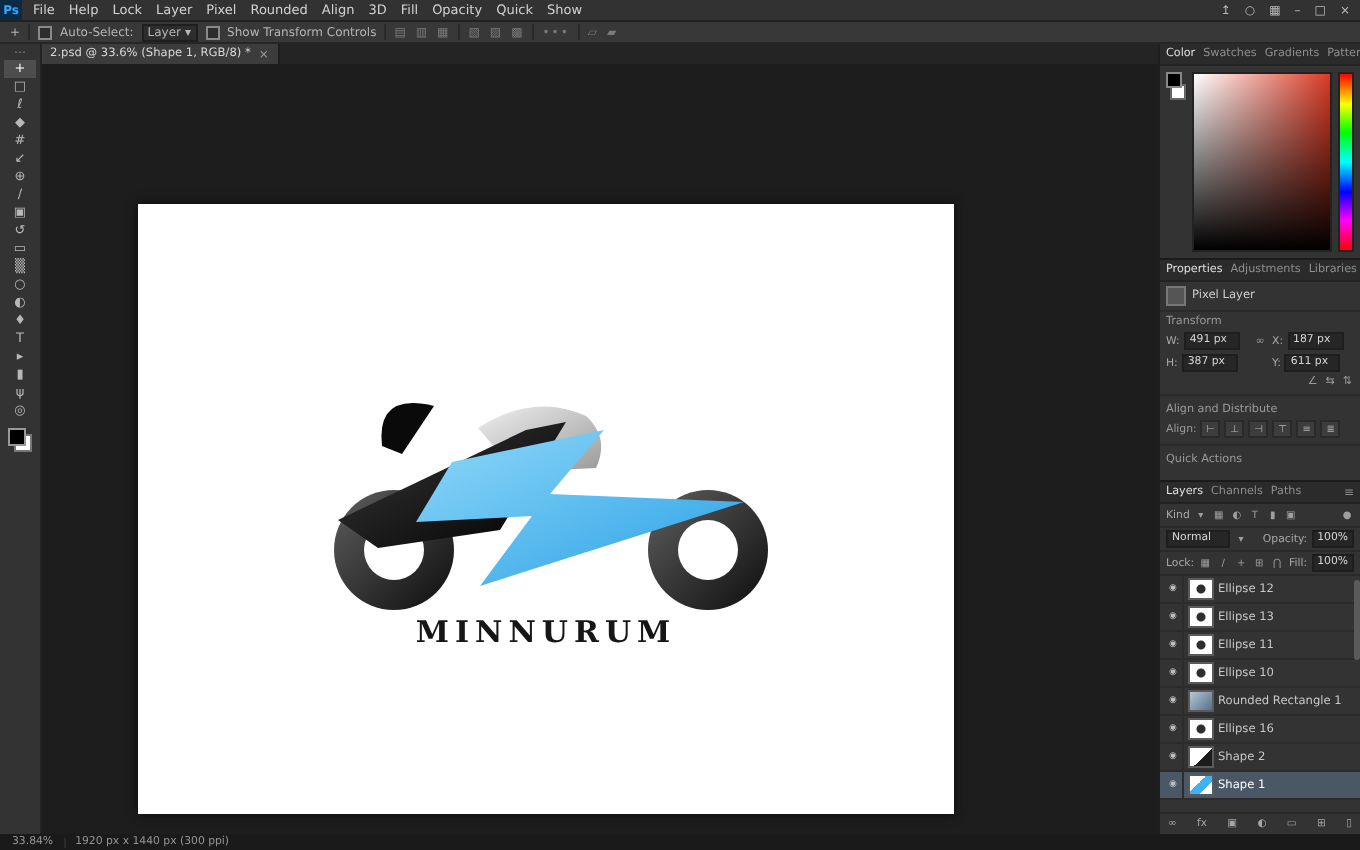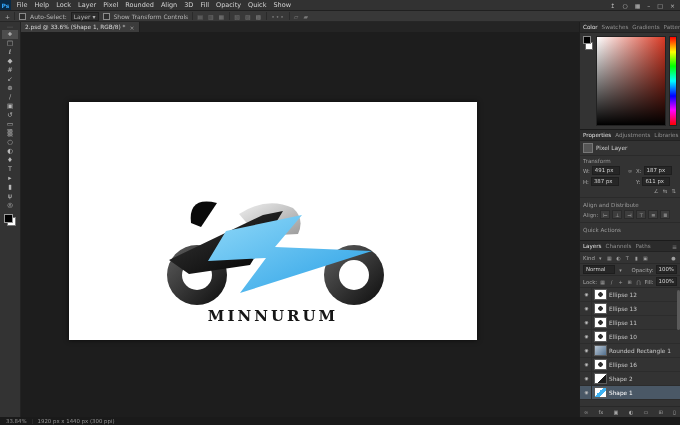--- a/index.html
+++ b/index.html
@@ -28,21 +28,21 @@
   .toolbar{position:absolute;top:22px;bottom:8px;left:0;width:20px;background:#333333;border-right:1px solid #232323;display:flex;flex-direction:column;align-items:center;padding-top:1px;}
   .tool{width:16px;height:9px;display:flex;align-items:center;justify-content:center;font-size:6.5px;color:#b8b8b8;line-height:9px;}
   .tool.active{background:#4d4d4d;color:#fff;}
   .tool-more{font-size:6px;color:#8a8a8a;height:7px;}
   .swatches{position:relative;width:12px;height:12px;margin-top:4px;}
   .sw-bg{position:absolute;right:0;bottom:0;width:7px;height:7px;background:#fff;border:1px solid #777;}
   .sw-fg{position:absolute;left:0;top:0;width:7px;height:7px;background:#000;border:1px solid #999;}
 
   
   .canvas-area{position:absolute;left:21px;top:32px;right:101px;bottom:8px;background:#1d1d1d;}
-  .doc{position:absolute;left:48px;top:70px;width:408px;height:238px;background:#ffffff;box-shadow:0 0 5px rgba(0,0,0,.7);}
+  .doc{position:absolute;left:48px;top:70px;width:408px;height:305px;background:#ffffff;box-shadow:0 0 5px rgba(0,0,0,.7);}
   .doc svg{display:block;}
 
   
   .panels{position:absolute;top:22px;right:0;width:100px;bottom:8px;background:#1b1b1b;display:flex;flex-direction:column;gap:1px;}
   .panel{background:#333333;}
   .phead{height:10px;background:#2b2b2b;display:flex;align-items:center;font-size:5.6px;color:#8f8f8f;gap:4px;padding:0 3px;border-bottom:1px solid #222;}
   .ptab.active{color:#e0e0e0;}
   .pmenu{margin-left:auto;color:#8f8f8f;font-size:6px;}
   .sect-label{font-size:5.6px;color:#9a9a9a;padding:2px 3px 1px 3px;}
   .divider{height:1px;background:#2a2a2a;margin:2px 0;}

